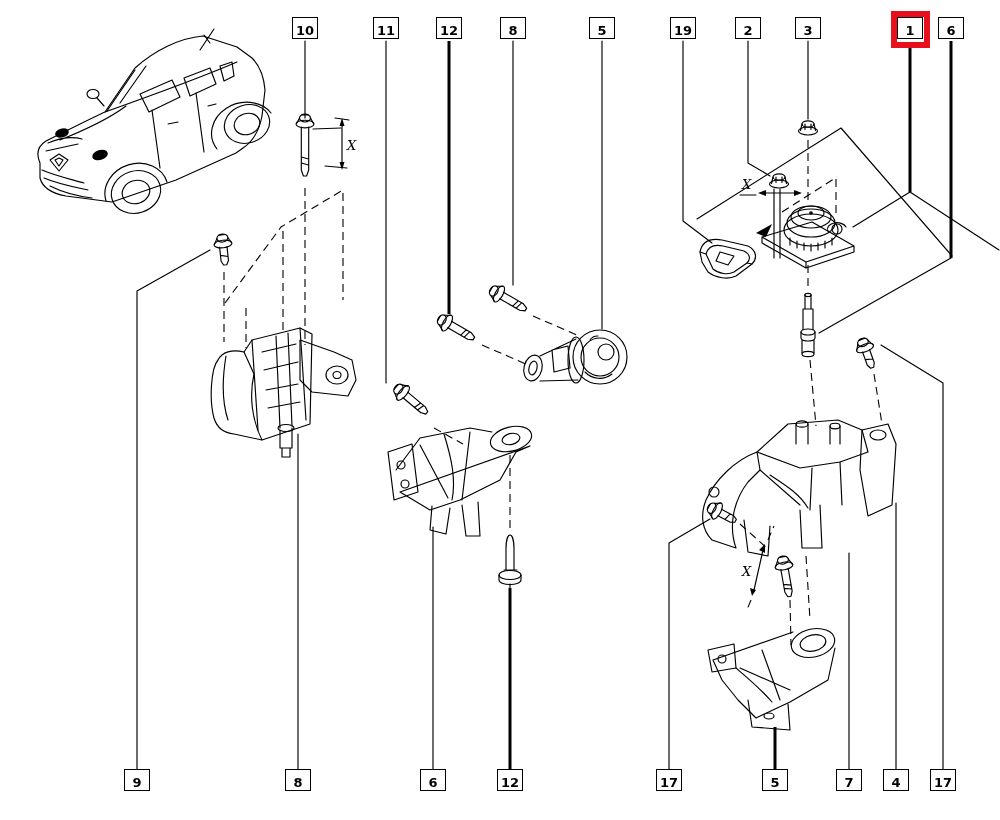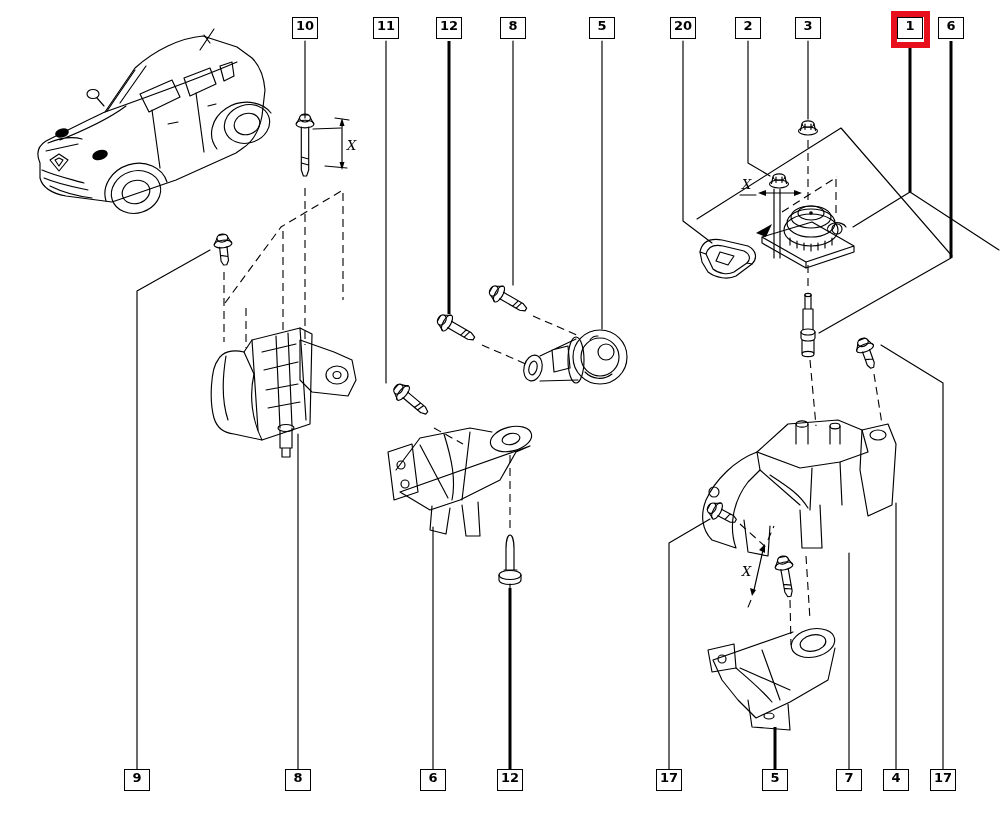--- a/index.html
+++ b/index.html
@@ -1,20 +1,20 @@
 <!DOCTYPE html>
 <html><head>
 <meta charset="utf-8">
 <style>
   html,body{margin:0;padding:0;background:#fff;}
   #stage{position:relative;width:1000px;height:820px;background:#fff;overflow:hidden;
          font-family:"DejaVu Sans",sans-serif;}
   #art{position:absolute;left:0;top:0;z-index:1;}
   .callout{position:absolute;width:26px;height:22px;border:1.6px solid #000;background:#fff;
-           display:flex;align-items:flex-start;justify-content:center;
+           display:flex;align-items:flex-end;justify-content:center;
            font:bold 13px "DejaVu Sans",sans-serif;color:#000;z-index:4;box-sizing:border-box;}
   .hl-frame{position:absolute;left:891px;top:11px;width:27px;height:25px;border:6px solid #e8101c;
             background:#fff;z-index:3;}
   svg *{vector-effect:none;}
   .ln{stroke:#000;stroke-width:1.15;fill:none;stroke-linecap:round;stroke-linejoin:round;}
   .thk{stroke:#000;stroke-width:3;fill:none;stroke-linecap:butt;}
   .dsh{stroke:#000;stroke-width:1.1;fill:none;stroke-dasharray:8 5;}
   .fil{fill:#000;stroke:none;}
   .dim{font:italic 13px "DejaVu Serif",serif;fill:#000;}
 </style>
@@ -265,21 +265,21 @@
   <div class="callout" style="left:436px;top:17px">
       <span>12</span>
     </div>
   <div class="callout" style="left:500px;top:17px">
       <span>8</span>
     </div>
   <div class="callout" style="left:589px;top:17px">
       <span>5</span>
     </div>
   <div class="callout" style="left:670px;top:17px">
-      <span>20</span>
+      <span>19</span>
     </div>
   <div class="callout" style="left:735px;top:17px">
       <span>2</span>
     </div>
   <div class="callout" style="left:795px;top:17px">
       <span>3</span>
     </div>
   <div class="callout" style="left:897px;top:17px;z-index:4">
       <span>1</span>
     </div>

